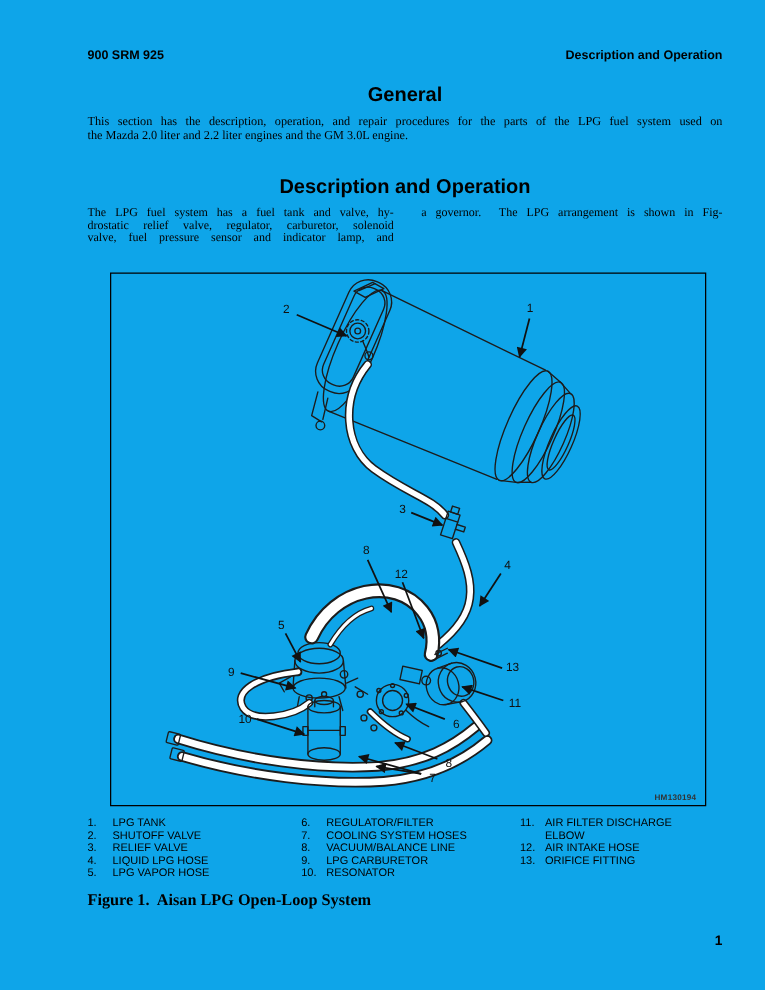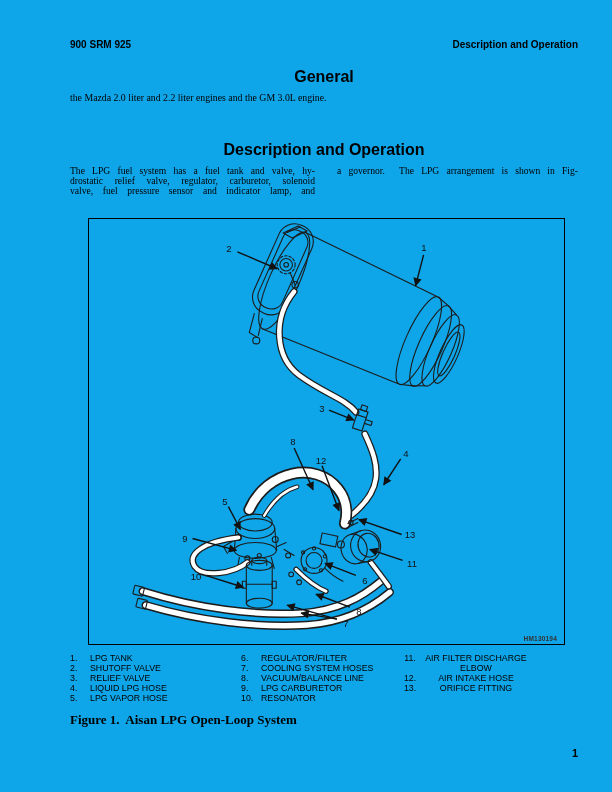--- a/index.html
+++ b/index.html
@@ -30,21 +30,21 @@
            font-family:"Liberation Sans",sans-serif;font-size:9.5px;color:#111;}
   .watermark{position:absolute;right:7px;bottom:2px;
              font-family:"Liberation Sans",sans-serif;font-weight:bold;
              font-size:6.5px;color:#333;letter-spacing:.2px;}
   
   .legend{position:absolute;top:653px;left:70px;width:508px;height:52px;
           font-family:"Liberation Sans",sans-serif;font-size:8.8px;line-height:10px;}
   .lcol{position:absolute;top:0;}
   .lcol.c1{left:0;}
   .lcol.c2{left:171px;}
-  .lcol.c3{left:330px;text-align:center;}
+  .lcol.c3{left:346px;}
   .li{display:flex;}
   .ln{width:20px;flex:0 0 20px;}
   .lt{display:block;}
   .lcol.c3 .lt{width:112px;}
   
   .caption{position:absolute;top:712px;left:70px;width:508px;
            font-weight:bold;font-size:13px;}
   
   .pageno{position:absolute;top:747px;right:34px;
           font-family:"Liberation Sans",sans-serif;font-weight:bold;font-size:11px;}
@@ -55,20 +55,21 @@
 <div class="page">
 
   <div class="hdr">
     <span>900 SRM 925</span>
     <span>Description and Operation</span>
   </div>
 
   <div class="h1 general">General</div>
 
   <div class="intro">
+    <div class="line jl">This section has the description, operation, and repair procedures for the parts of the LPG fuel system used on</div>
     <div class="line">the Mazda 2.0 liter and 2.2 liter engines and the GM 3.0L engine.</div>
   </div>
 
   <div class="h1 desc">Description and Operation</div>
 
   <div class="cols-left">
     <div class="line jl">The LPG fuel system has a fuel tank and valve, hy-</div>
     <div class="line jl">drostatic relief valve, regulator, carburetor, solenoid</div>
     <div class="line jl">valve, fuel pressure sensor and indicator lamp, and</div>
   </div>

